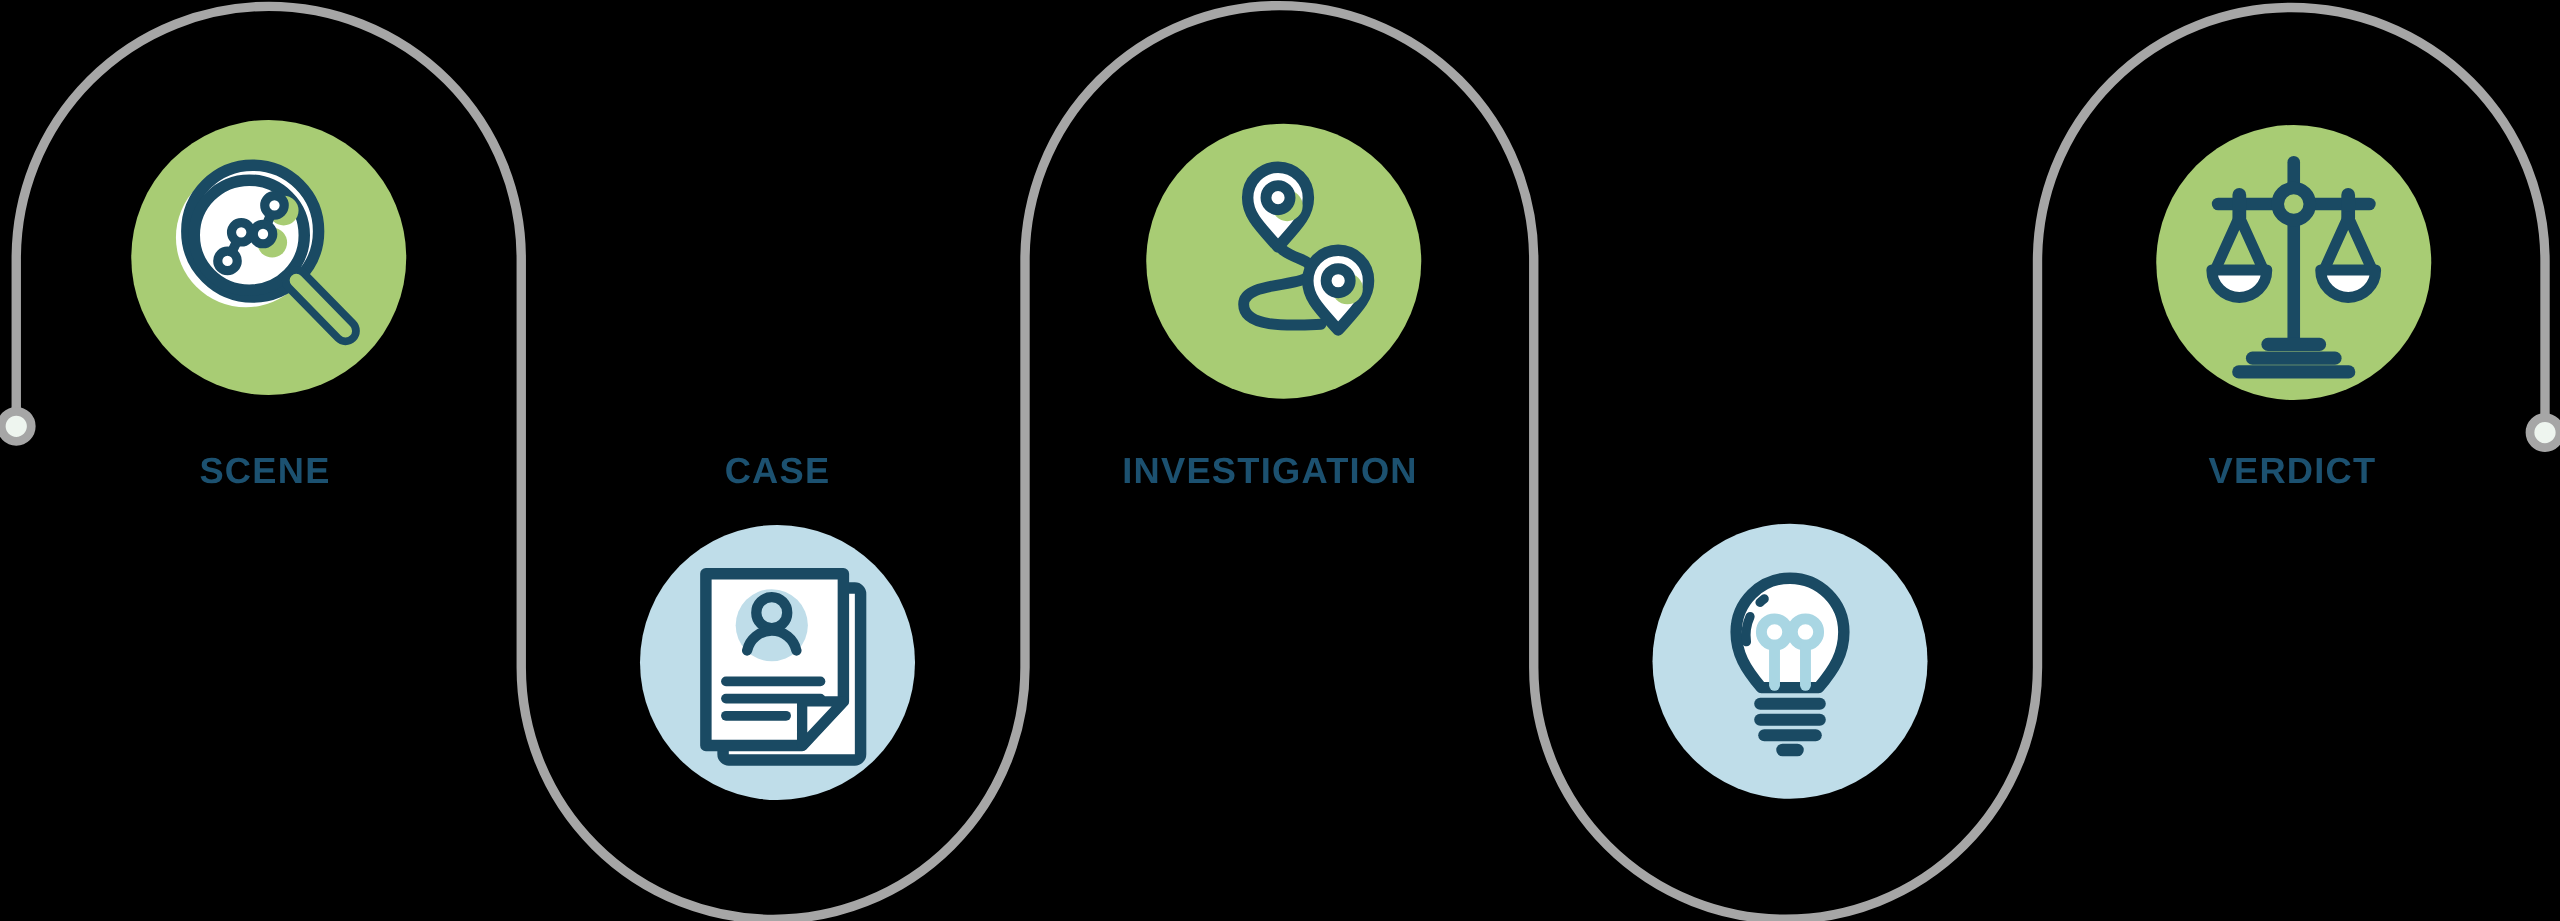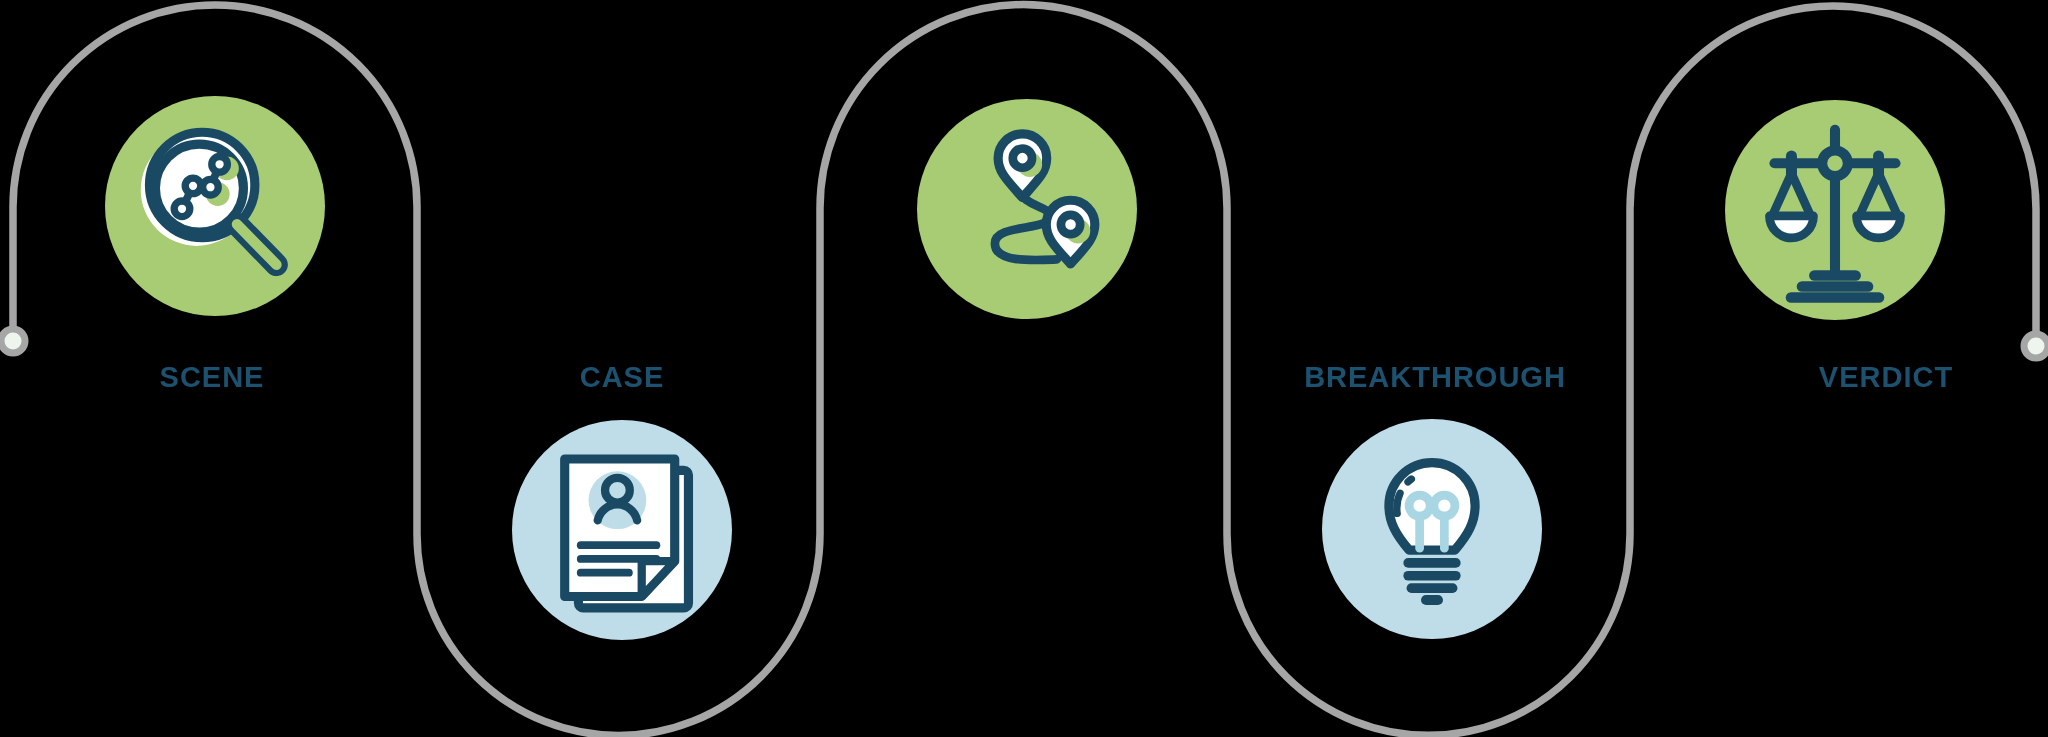--- a/index.html
+++ b/index.html
@@ -21,21 +21,21 @@
   .c5 { left: 1725px; top: 100px; }
   .step-label {
     position: absolute; top: 361px; transform: translateX(-50%);
     color: #1c5170; font-size: 29px; font-weight: bold;
     letter-spacing: 1px; white-space: nowrap; z-index: 3;
   }
   .l1 { left: 212px; }
   .l2 { left: 622px; }
   .l3 { left: 1016px; }
   .l4 { left: 1435px; }
-  .l5 { left: 1886px; }
+  .l5 { left: 1834px; }
 </style>
 </head>
 <body>
 
 <div id="canvas">
 
   <svg class="connector" width="2048" height="737" viewBox="0 0 2048 737">
     <path d="M 13 334 L 13 207 A 202 202 0 0 1 417 207 L 417 534 A 201.5 201.5 0 0 0 820 534 L 820 208 A 203.5 203.5 0 0 1 1227 208 L 1227 534 A 201.5 201.5 0 0 0 1630 534 L 1630 209 A 203 203 0 0 1 2036 209 L 2036 333" fill="none" stroke="#a6a6a6" stroke-width="7.5"></path>
     <circle cx="13" cy="341" r="12" fill="#eef5ef" stroke="#a6a6a6" stroke-width="7"></circle>
     <circle cx="2036" cy="346" r="12" fill="#eef5ef" stroke="#a6a6a6" stroke-width="7"></circle>
@@ -78,36 +78,36 @@
     <svg viewBox="0 0 48 48" fill="none" stroke-linecap="round" stroke-linejoin="round">
       <path d="M23.8 22 C 26.5 24, 28.8 23.5, 28.8 25.8 C 28.8 28.8, 17 27.2, 17 31.5 C 17 35.8, 25.5 35.2, 30.5 35" stroke="#1a4a63" stroke-width="1.9"></path>
       <path d="M23 21.5 C 19.7 17.8 17.7 15.9 17.7 12.9 A 5.3 5.3 0 1 1 28.3 12.9 C 28.3 15.9 26.3 17.8 23 21.5 Z" fill="#ffffff" stroke="#1a4a63" stroke-width="2"></path>
       <circle cx="24.6" cy="14.3" r="2.7" fill="#a8cc74"></circle>
       <circle cx="23" cy="12.9" r="2.1" fill="#ffffff" stroke="#1a4a63" stroke-width="1.9"></circle>
       <path d="M33.5 36 C 30.2 32.3 28.2 30.4 28.2 27.4 A 5.3 5.3 0 1 1 38.8 27.4 C 38.8 30.4 36.8 32.3 33.5 36 Z" fill="#ffffff" stroke="#1a4a63" stroke-width="2"></path>
       <circle cx="35.1" cy="28.8" r="2.7" fill="#a8cc74"></circle>
       <circle cx="33.5" cy="27.4" r="2.1" fill="#ffffff" stroke="#1a4a63" stroke-width="1.9"></circle>
     </svg>
   </div>
+  <div class="step-label l3">INVESTIGATION</div>
 
   <div class="step-circle c4" style="background: rgb(191, 221, 233);">
     <svg viewBox="0 0 48 48" fill="none" stroke-linecap="round" stroke-linejoin="round">
       <path d="M19 28.6 C 16.2 25.3 14.6 22.6 14.6 18.9 A 9.4 9.4 0 1 1 33.4 18.9 C 33.4 22.6 31.8 25.3 29 28.6 Z" fill="#ffffff" stroke="#1a4a63" stroke-width="2"></path>
       <path d="M16.4 20.6 A 8 8 0 0 1 19.5 13.1" stroke="#1a4a63" stroke-width="1.6" stroke-dasharray="4.5 3"></path>
       <circle cx="21.3" cy="18.9" r="2.3" stroke="#a9d6e3" stroke-width="1.9"></circle>
       <circle cx="26.7" cy="18.9" r="2.3" stroke="#a9d6e3" stroke-width="1.9"></circle>
       <line x1="21.3" y1="21.2" x2="21.3" y2="28.2" stroke="#a9d6e3" stroke-width="1.9"></line>
       <line x1="26.7" y1="21.2" x2="26.7" y2="28.2" stroke="#a9d6e3" stroke-width="1.9"></line>
       <line x1="18.8" y1="31.4" x2="29.2" y2="31.4" stroke="#1a4a63" stroke-width="2.1"></line>
       <line x1="18.8" y1="34.2" x2="29.2" y2="34.2" stroke="#1a4a63" stroke-width="2.1"></line>
       <line x1="19.5" y1="36.9" x2="28.5" y2="36.9" stroke="#1a4a63" stroke-width="2.1"></line>
       <line x1="22.7" y1="39.5" x2="25.3" y2="39.5" stroke="#1a4a63" stroke-width="2.2"></line>
     </svg>
   </div>
-  <div class="step-label l4">BREAKTHROUGH</div>
 
   <div class="step-circle c5" style="background: rgb(168, 204, 116);">
     <svg viewBox="0 0 48 48" fill="none" stroke-linecap="round" stroke-linejoin="round">
       <line x1="24" y1="6.5" x2="24" y2="10.5" stroke="#1a4a63" stroke-width="2.2"></line>
       <line x1="24" y1="17" x2="24" y2="37.6" stroke="#1a4a63" stroke-width="2.2"></line>
       <line x1="10.8" y1="13.8" x2="20.8" y2="13.8" stroke="#1a4a63" stroke-width="2.2"></line>
       <line x1="27.2" y1="13.8" x2="37.2" y2="13.8" stroke="#1a4a63" stroke-width="2.2"></line>
       <circle cx="24" cy="13.8" r="2.8" stroke="#1a4a63" stroke-width="2.2"></circle>
       <path d="M14.5 12.2 L14.5 16.2" stroke="#1a4a63" stroke-width="2.4"></path>
       <path d="M14.5 16 L10.3 25.3 M14.5 16 L18.7 25.3" stroke="#1a4a63" stroke-width="1.9"></path>

